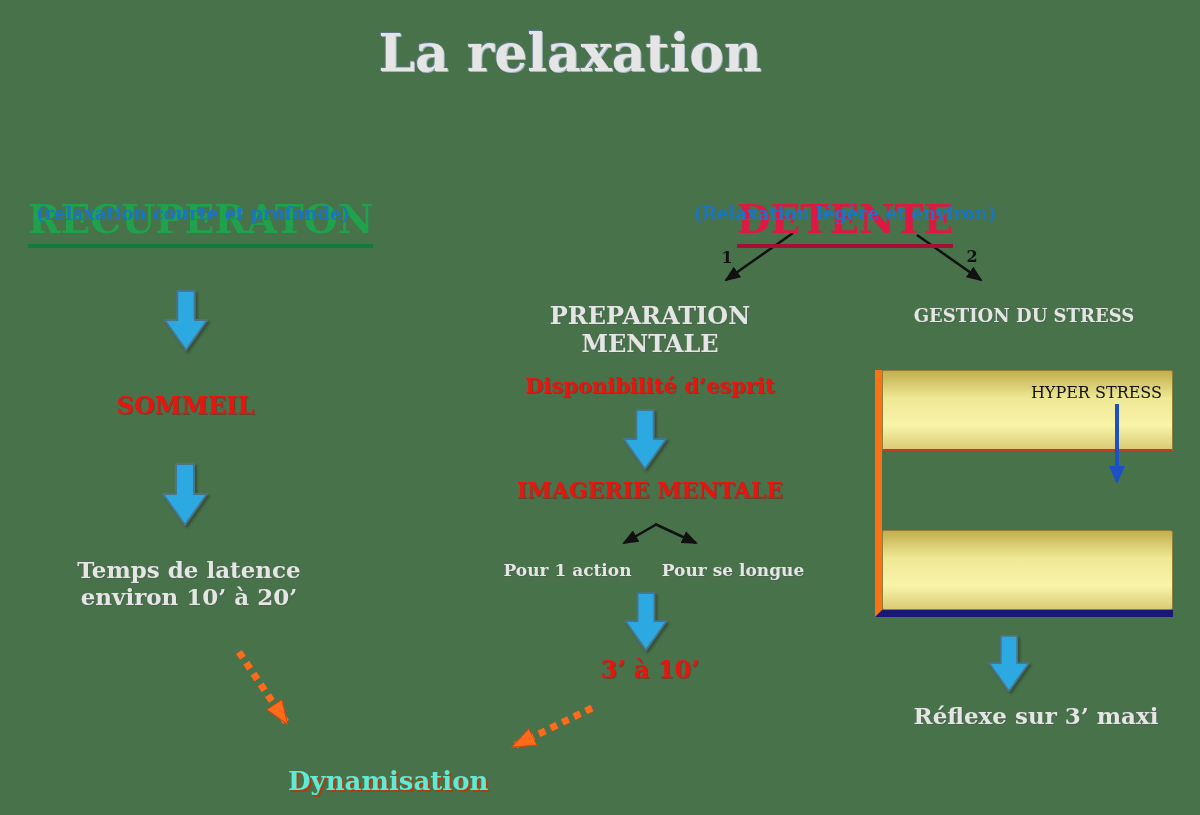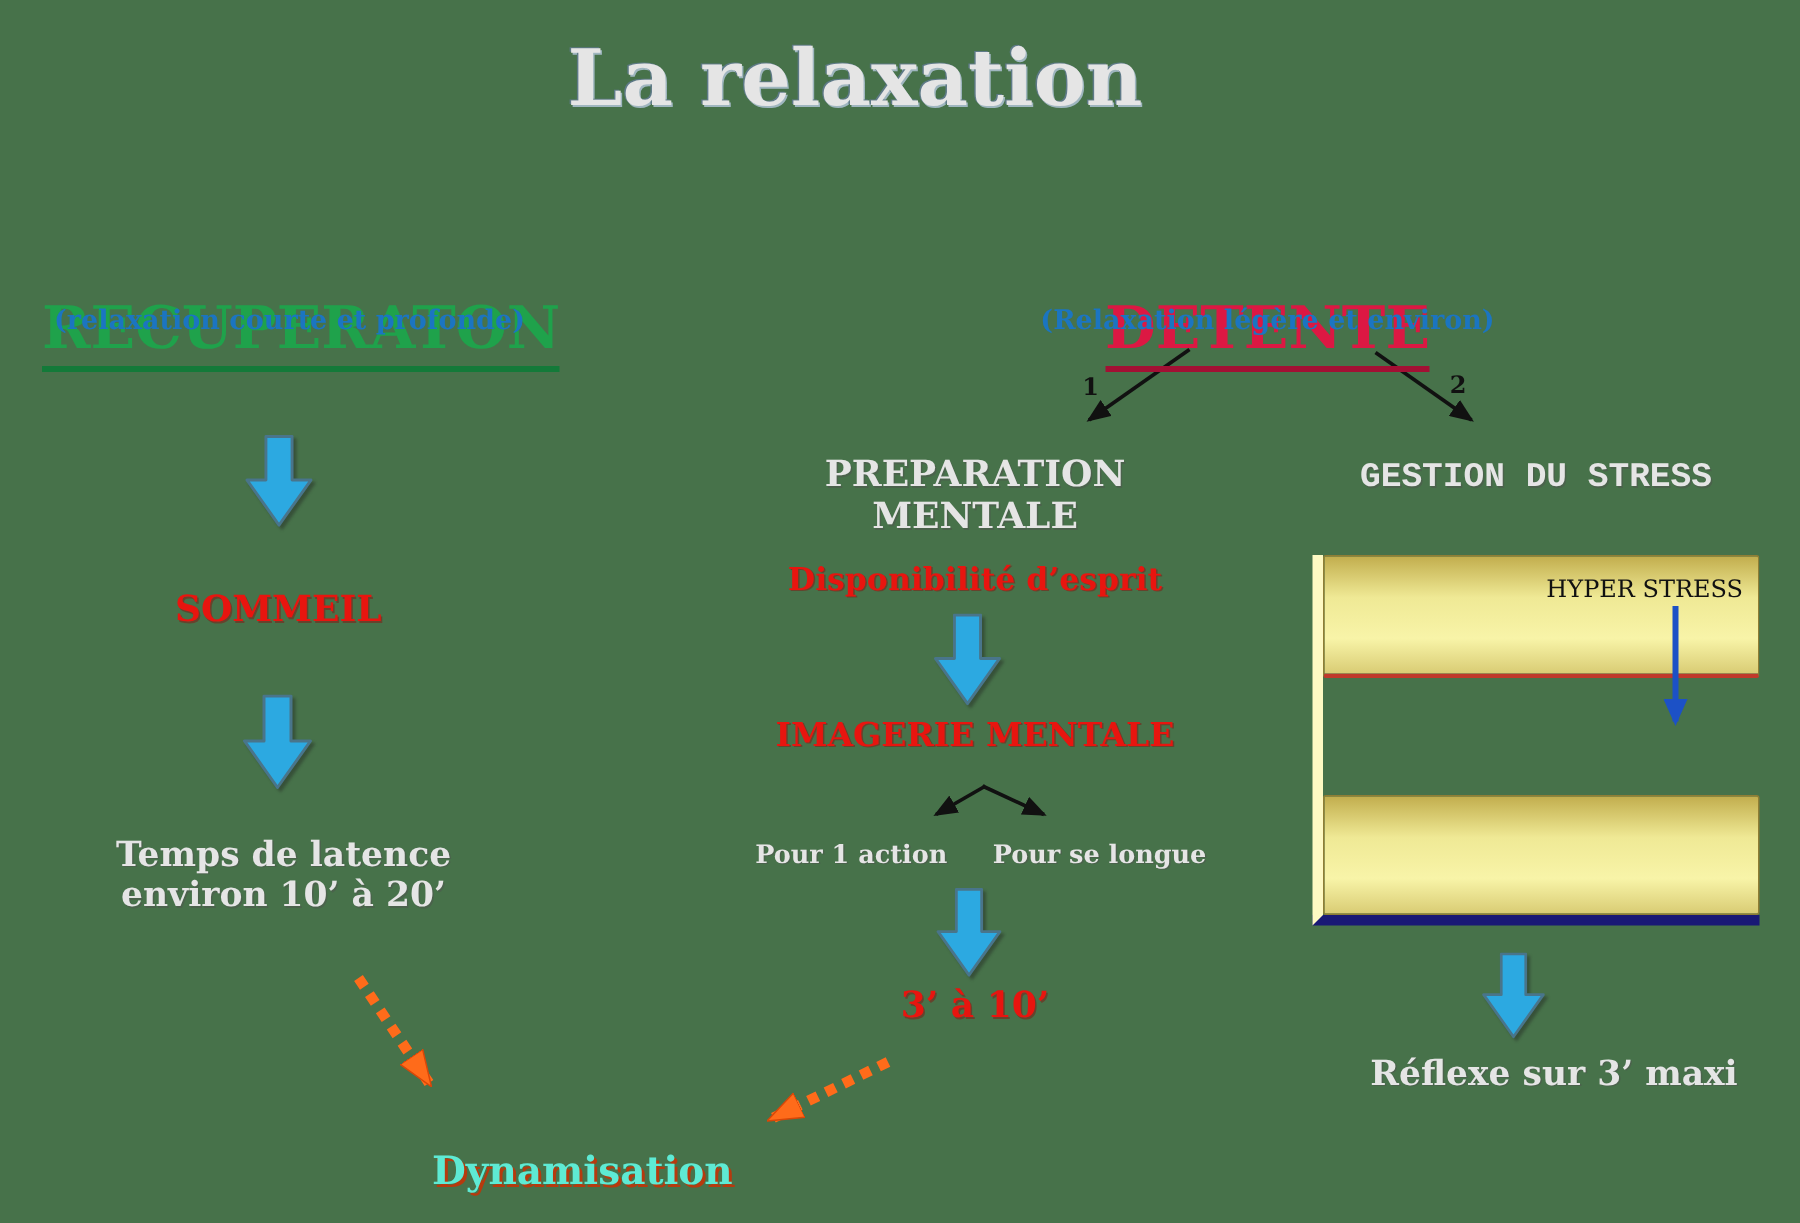--- a/index.html
+++ b/index.html
@@ -26,36 +26,36 @@
   .heading-red  { left:700px; width:290px; top:150px; font-size:39px; color:#DC1843; z-index:10;}
   .heading-green .ul{display:inline-block; border-bottom:4px solid #137A39; padding-bottom:2px;}
   .heading-red   .ul{display:inline-block; border-bottom:4px solid #A31034; padding-bottom:2px;}
   .sub-blue{ font-size:18px; color:#1B75C1; z-index:10;}
   .sub-l{ left:28px;  width:330px; top:203px;}
   .sub-r{ left:690px; width:310px; top:203px;}
   .black-node{ color:#e5e5e5; text-shadow:1px 1px 0 rgba(80,80,80,.45); z-index:10;}
   .red-node{ color:#E8150F; text-shadow:1px 1px 0 rgba(140,10,10,.45); z-index:10;}
   .num-label{ font-size:16px; color:#111; z-index:10; width:20px;}
   .prep   { left:540px; width:220px; top:302px; font-size:24px;}
-  .gestion{ left:868px; width:312px; top:305px; font-size:23px;font-family:Liberation Mono, monospace;}
+  .gestion{ left:868px; width:312px; top:305px; font-size:18px;}
   .dispo  { left:520px; width:260px; top:374px; font-size:21px;}
   .imagerie{left:515px; width:270px; top:478px; font-size:22px;}
   .pour-a { left:500px; width:135px; top:560px; font-size:17px;}
   .pour-m { left:658px; width:150px; top:560px; font-size:17px;}
   .duree  { left:585px; width:130px; top:656px; font-size:24px;}
   .sommeil{ left:108px; width:155px; top:392px; font-size:24px;}
   .temps  { left:58px;  width:262px; top:556px; font-size:23px;}
   .reflexe{ left:905px; width:262px; top:702px; font-size:23px;}
   .dyna   { left:288px; width:195px; top:766px; font-size:26px;
             color:#5eead4; text-shadow:2px 2px 0 #B63A0E; z-index:10;}
 
   
   .stress-box{
     left:875px; top:370px; width:291px; height:240px;
-    border-left:7px solid #fef9c3;
+    border-left:7px solid #f97316;
     border-bottom:7px solid #191975;
     z-index:2;
   }
   .band{
     position:absolute; left:0; width:100%;
     background:linear-gradient(180deg,#C2AE4E 0%,#EFE995 35%,#F8F4A8 70%,#D9CC74 100%);
     border:1px solid #8F7E35;
     box-sizing:border-box;
     border-radius:2px;
   }

